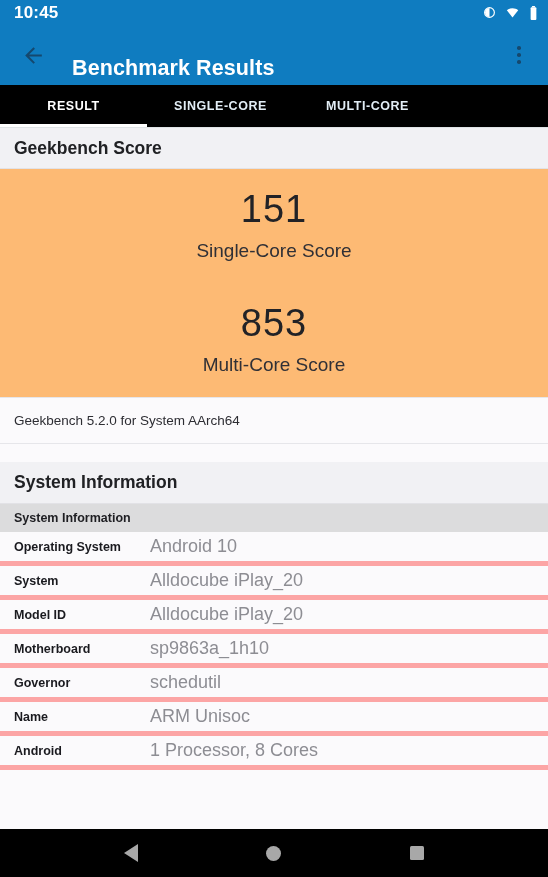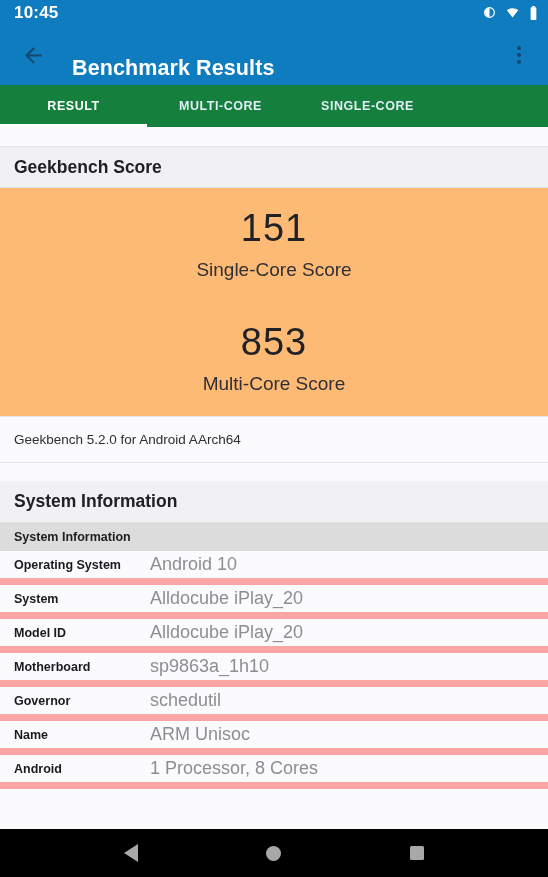--- a/index.html
+++ b/index.html
@@ -32,36 +32,36 @@
     margin-left: 24px; letter-spacing: .1px; white-space: nowrap; margin-top: 27px;
   }
   .overflow-btn {
     margin-left: auto; width: 30px; height: 34px;
     display: flex; flex-direction: column; align-items: center; justify-content: center; gap: 3.5px;
   }
   .overflow-btn i { width: 3.6px; height: 3.6px; border-radius: 50%; background: #15486e; display: block; }
 
   
   .tabbar {
-    background: #15803d; flex: 0 0 42px; height: 42px;
+    background: #000000; flex: 0 0 42px; height: 42px;
     display: flex; position: relative;
   }
   .tab {
     flex: 0 0 147px; height: 42px; display: flex; align-items: center; justify-content: center;
     color: #e2edf5; font-size: 12.5px; font-weight: bold; letter-spacing: .55px;
     position: relative;
   }
   .tab.active { color: #ffffff; }
   .tab.active::after {
     content: ""; position: absolute; left: 0; right: 0; bottom: 0;
     height: 3px; background: #ffffff;
   }
 
   
-  .content { flex: 1 1 auto; background: #fbfafc; overflow: hidden; margin-top: 19px; }
+  .content { flex: 1 1 auto; background: #fbfafc; overflow: hidden; }
 
   .section-title {
     background: #f1f1f4; border-bottom: 1px solid #e2e2e6;
     height: 42px; display: flex; align-items: center; padding-left: 14px;
     font-size: 17.5px; font-weight: bold; color: #202124;
   }
   .gb-title { border-top: 1px solid #dfe3e6; }
 
   .score-block {
     background: #fdba74; height: 114px;
@@ -77,21 +77,21 @@
   }
   .spacer-gap { height: 18px; background: #fbfafc; }
 
   
   .table-head {
     background: #dcdcdd; height: 28px; display: flex; align-items: center;
     padding-left: 14px; font-size: 12.5px; font-weight: bold; color: #1e1e22;
   }
   .table-row {
     background: #fbfafc; height: 34px; display: flex; align-items: center;
-    border-bottom: 7px solid #fca5a5; padding-left: 14px;
+    border-bottom: 5px solid #fca5a5; padding-left: 14px;
   }
   .row-label { width: 136px; font-size: 12.5px; font-weight: bold; color: #1a1a1f; flex: 0 0 136px; }
   .row-value { font-size: 18px; color: #8d8d93; }
 
   
   .navbar {
     flex: 0 0 48px; height: 48px; background: #000000;
     display: flex; align-items: center; justify-content: space-around;
     padding: 0 60px;
   }
@@ -137,39 +137,39 @@
     <span class="appbar-title">Benchmark Results</span>
     <span class="overflow-btn">
       <i></i>
       <i></i>
       <i></i>
     </span>
   </div>
 
   <div class="tabbar">
     <div class="tab active">RESULT</div>
+    <div class="tab">SINGLE-CORE</div>
     <div class="tab">MULTI-CORE</div>
-    <div class="tab">SINGLE-CORE</div>
   </div>
 
   <div class="content">
 
     <div class="section-title gb-title">Geekbench Score</div>
 
     <div class="score-block">
       <div class="score-value">151</div>
       <div class="score-label">Single-Core Score</div>
     </div>
 
     <div class="score-block">
       <div class="score-value">853</div>
       <div class="score-label">Multi-Core Score</div>
     </div>
 
-    <div class="version-row">Geekbench 5.2.0 for Android AArch64</div>
+    <div class="version-row">Geekbench 5.2.0 for System AArch64</div>
 
     <div class="spacer-gap"></div>
 
     <div class="section-title">System Information</div>
 
     <div class="table-head">System Information</div>
 
     <div class="table-row">
       <span class="row-label">Operating System</span>
       <span class="row-value">Android 10</span>

